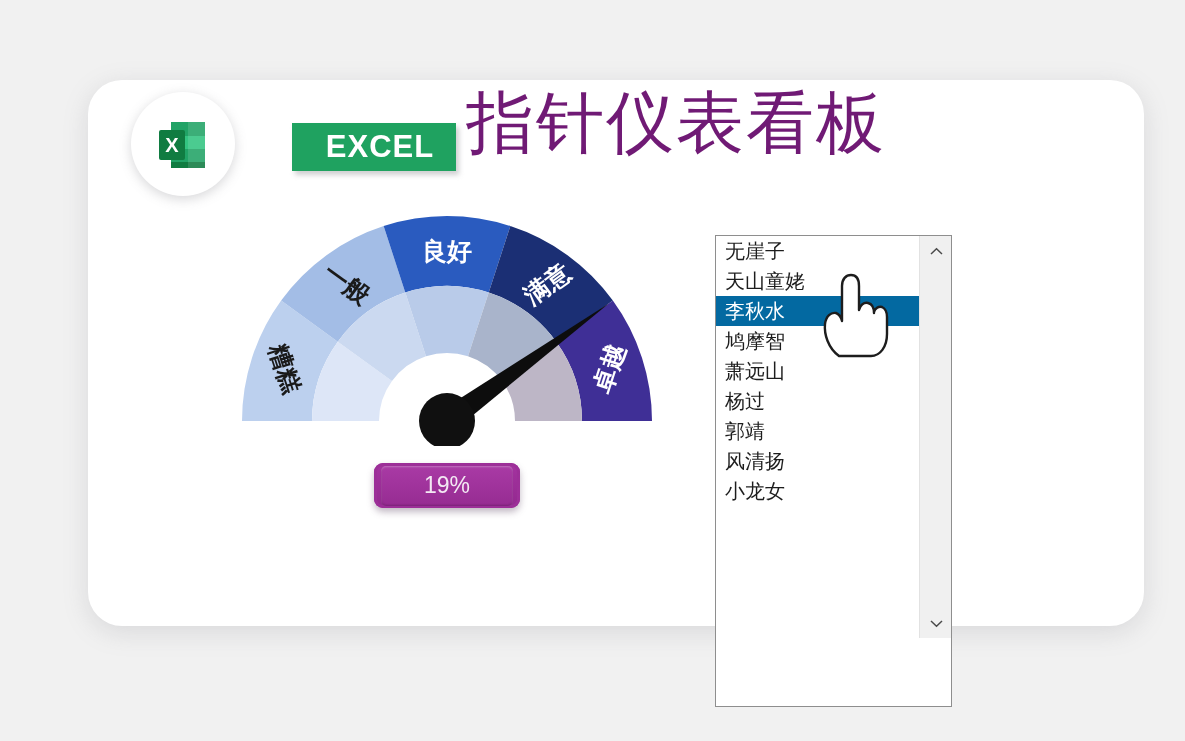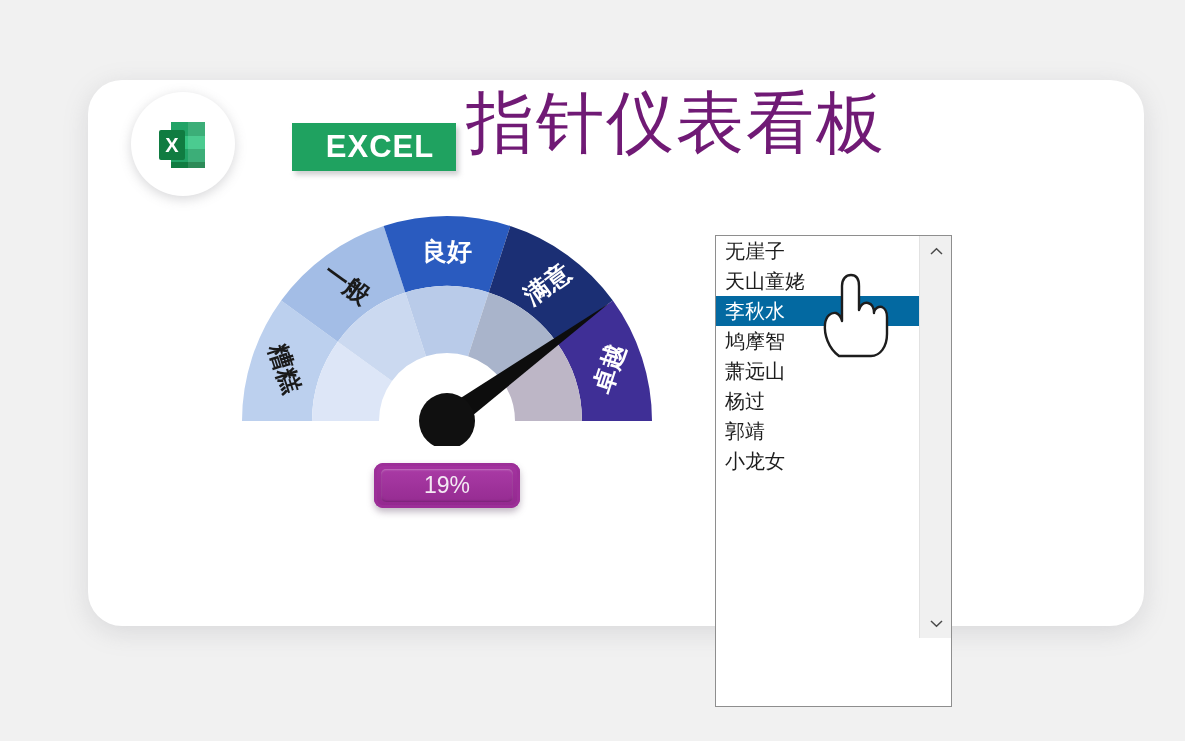--- a/index.html
+++ b/index.html
@@ -104,21 +104,21 @@
     border-radius: 9px;
     background: linear-gradient(180deg,#a433a0 0%, #93298f 100%);
     box-shadow: 0 4px 7px rgba(120,100,125,0.45),
                 inset 0 0 0 3px #9c2f98;
     display: flex;
     align-items: center;
     justify-content: center;
   }
   .value-badge .inner {
     width: 132px;
-    height: 33px;
+    height: 40px;
     border-radius: 5px;
     background: linear-gradient(180deg,#a93aa5 0%, #962c92 100%);
     box-shadow: inset 0 1px 2px rgba(255,255,255,0.30),
                 inset 0 -1px 2px rgba(60,10,60,0.35);
     display: flex;
     align-items: center;
     justify-content: center;
   }
   .value-badge .inner span {
     color: #f3e8f3;
@@ -263,20 +263,21 @@
 
   <div class="listbox">
     <div class="list-items" id="list-items">
         <div class="list-item">无崖子</div>
         <div class="list-item">天山童姥</div>
         <div class="list-item selected">李秋水</div>
         <div class="list-item">鸠摩智</div>
         <div class="list-item">萧远山</div>
         <div class="list-item">杨过</div>
         <div class="list-item">郭靖</div>
+        <div class="list-item">风清扬</div>
         <div class="list-item">小龙女</div>
       </div>
     <div class="scrollbar">
       <div class="sb-arrow up">
         <svg width="13" height="9" viewBox="0 0 13 9">
           <path d="M1 7 L6.5 1.8 L12 7" fill="none" stroke="#4a4a4a" stroke-width="1.5"></path>
         </svg>
       </div>
       <div class="sb-arrow down">
         <svg width="13" height="9" viewBox="0 0 13 9">

